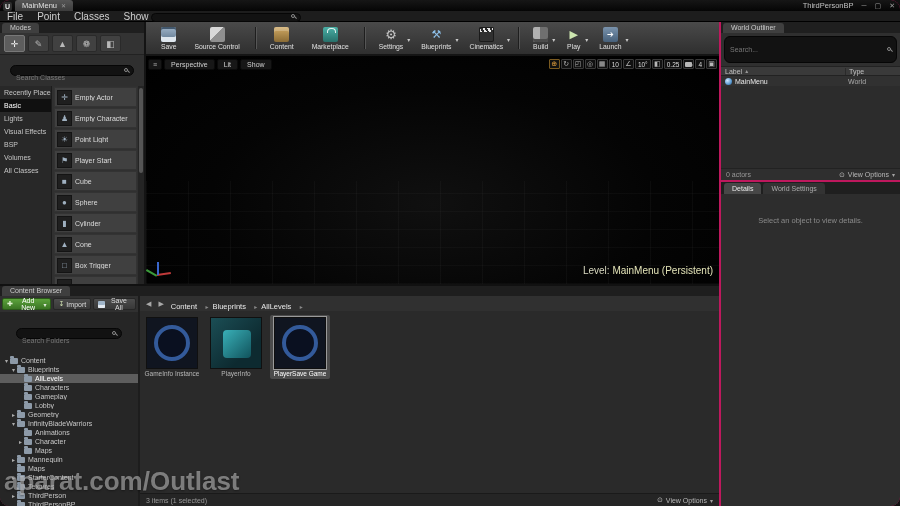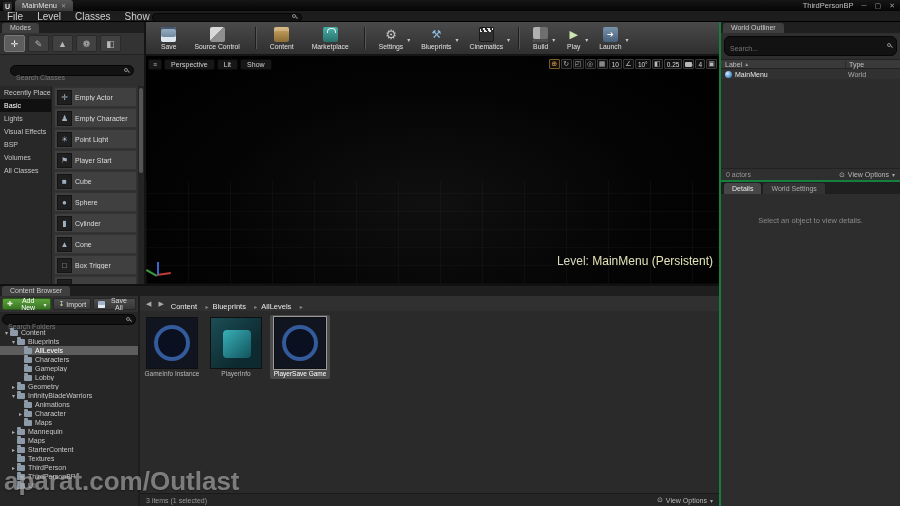--- a/index.html
+++ b/index.html
@@ -1,18 +1,18 @@
 <!DOCTYPE html>
 <html><head>
 <meta charset="utf-8">
 <style>
   html,body{margin:0;padding:0;background:#111;}
   *{box-sizing:border-box;}
-  #app{position:relative;width:900px;height:506px;background:#15803d;overflow:hidden;
-       font-family:"Liberation Sans",sans-serif;color:#cfcfcf;-webkit-font-smoothing:antialiased;}
+  #app{position:relative;width:900px;height:506px;background:#be185d;overflow:hidden;
+       font-family:"Liberation Sans",sans-serif;color:#cfcfcf;border-radius:9px;-webkit-font-smoothing:antialiased;}
 
   
   .titlebar{position:absolute;left:0;top:0;width:900px;height:11px;display:flex;align-items:center;
             background:linear-gradient(#161616,#050505);}
   .uelogo{margin:1px 3px 0 3px;width:9px;height:9px;background:#2e2e2e;border-radius:2px;color:#e8e8e8;
           font-size:7px;line-height:9px;text-align:center;font-weight:bold;}
   .wtab{height:11px;display:flex;align-items:center;gap:4px;background:linear-gradient(#565656,#3c3c3c);
         padding:0 7px;border-radius:3px 3px 0 0;font-size:7.5px;color:#e0e0e0;}
   .wtab-close{font-size:6px;color:#9a9a9a;}
   .wright{margin-left:auto;display:flex;align-items:center;gap:8px;padding-right:5px;font-size:7.5px;color:#c0c0c0;}
@@ -116,27 +116,27 @@
   .vp-tool.orange{color:#e8a33d;border-color:#7a5a20;}
   .vp-val{font-size:6.5px;color:#ddd;background:rgba(20,20,20,.85);border:1px solid #3a3a3a;height:10px;
           padding:0 2px;display:flex;align-items:center;border-radius:1px;}
   .cam::before{content:"";width:7px;height:5px;background:#b8b8b8;border-radius:1px;display:block;}
   .cam::after{content:"";position:absolute;right:0;top:3px;border-top:2px solid transparent;border-bottom:2px solid transparent;border-left:3px solid #b8b8b8;}
   .axis{position:absolute;left:8px;bottom:6px;width:22px;height:22px;}
   .ax{position:absolute;left:3px;bottom:3px;transform-origin:left bottom;}
   .ax.x{width:14px;height:1.5px;background:#c03a3a;transform:rotate(-8deg);}
   .ax.y{width:12px;height:1.5px;background:#3a9a3a;transform:rotate(-150deg);}
   .ax.z{width:1.5px;height:13px;background:#3a66cc;}
-  .level-label{position:absolute;right:6px;bottom:16px;font-size:12px;color:#d9d9c0;}
+  .level-label{position:absolute;right:6px;bottom:8px;font-size:10px;color:#d9d9c0;}
   .lvl-name{color:#e4e4b8;}
 
   
   .outliner{position:absolute;left:721px;top:22px;width:179px;height:158px;background:#2f2f2f;
             display:flex;flex-direction:column;overflow:hidden;}
-  .ol-search{margin:3px;height:20px;}
+  .ol-search{margin:3px;height:27px;}
   .ol-cols{height:10px;background:#3a3a3a;border-top:1px solid #222;border-bottom:1px solid #222;
            display:flex;align-items:center;font-size:7px;color:#c0c0c0;}
   .ol-col-label{flex:1;padding-left:4px;display:flex;gap:2px;align-items:center;}
   .sort{font-size:5px;color:#999;}
   .ol-col-type{width:55px;border-left:1px solid #2a2a2a;padding-left:3px;}
   .ol-rows{flex:1;background:#2c2c2c;}
   .ol-row{height:10px;display:flex;align-items:center;font-size:7px;padding-left:4px;background:#313131;}
   .globe{width:7px;height:7px;border-radius:50%;margin-right:3px;flex:none;
          background:radial-gradient(circle at 35% 35%,#cfe8ff,#5a9ad0 60%,#2a5a90);}
   .ol-label{flex:1;color:#e8e8e8;}
@@ -162,21 +162,21 @@
   .cb-actions{height:16px;display:flex;align-items:center;gap:2px;padding:1px 2px;background:#303030;}
   .btn-addnew{display:flex;align-items:center;gap:2px;background:linear-gradient(#5ca33c,#3a7424);
               border:1px solid #2a5a18;border-radius:2px;color:#fff;font-size:7px;height:12px;padding:0 4px;
               font-family:"Liberation Sans",sans-serif;}
   .plus{font-size:7px;color:#dff0d0;}
   .btn-flat{display:flex;align-items:center;gap:2px;background:linear-gradient(#4c4c4c,#383838);
             border:1px solid #262626;border-radius:2px;color:#ddd;font-size:7px;height:12px;padding:0 4px;
             font-family:"Liberation Sans",sans-serif;}
   .imp-ico{font-size:7px;color:#cfe0b0;}
   .mini-floppy{width:7px;height:7px;background:#9fb4c8;box-shadow:inset 0 -3px 0 #e2e9f0;border-radius:1px;}
-  .cb-foldsearch{margin:2px;height:11px;}
+  .cb-foldsearch{margin:16px;height:11px;}
   .tree{flex:1;overflow:hidden;padding-top:1px;}
   .tree-row{height:9px;display:flex;align-items:center;font-size:7px;color:#c8c8c8;white-space:nowrap;overflow:hidden;}
   .tree-row.selected{background:#5d5d5d;color:#fff;}
   .arrow{width:7px;display:inline-block;font-size:6px;color:#aaa;text-align:center;flex:none;}
   .arrow.icon-open::before{content:"▾";}
   .arrow.icon-closed::before{content:"▸";}
   .arrow.icon-leaf::before{content:"";}
   .folder-ico{width:8px;height:6px;background:#8d9aa8;border-radius:1px;position:relative;margin-right:3px;flex:none;}
   .folder-ico::before{content:"";position:absolute;top:-2px;left:0;width:4px;height:2px;background:#8d9aa8;border-radius:1px 1px 0 0;}
   .tree-label{overflow:hidden;text-overflow:ellipsis;}
@@ -227,21 +227,21 @@
       <span class="wbtn">─</span>
       <span class="wbtn">▢</span>
       <span class="wbtn">✕</span>
     </div>
   </header>
 
   <nav class="menubar">
     <div class="menu-items">
 
     <span class="menu-item">File</span>
-        <span class="menu-item">Level</span>
+        <span class="menu-item">Point</span>
         <span class="menu-item">Classes</span>
         <span class="menu-item">Show</span>
       </div>
     <div class="help-search searchbox">
       <input placeholder="Search For Help" style="">
       <span class="mag"></span>
     </div>
   </nav>
 
   <section class="modes">

